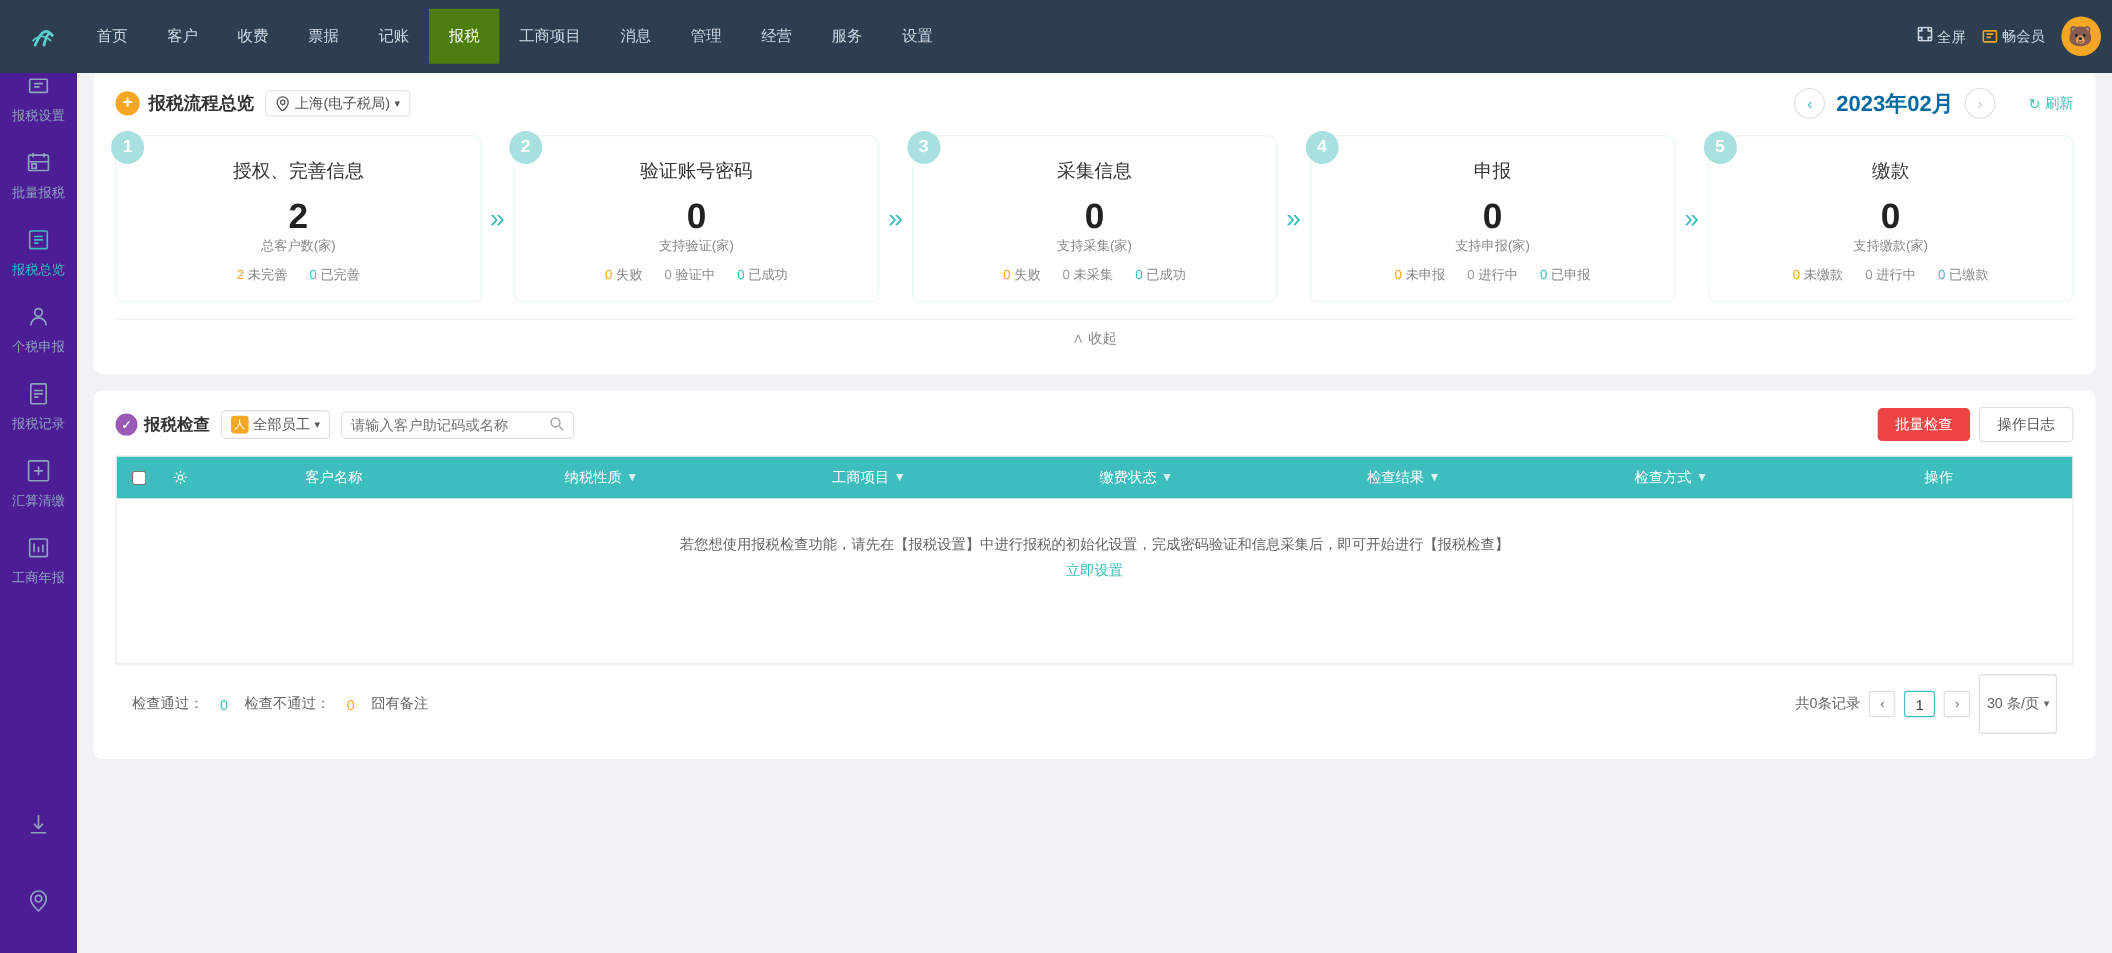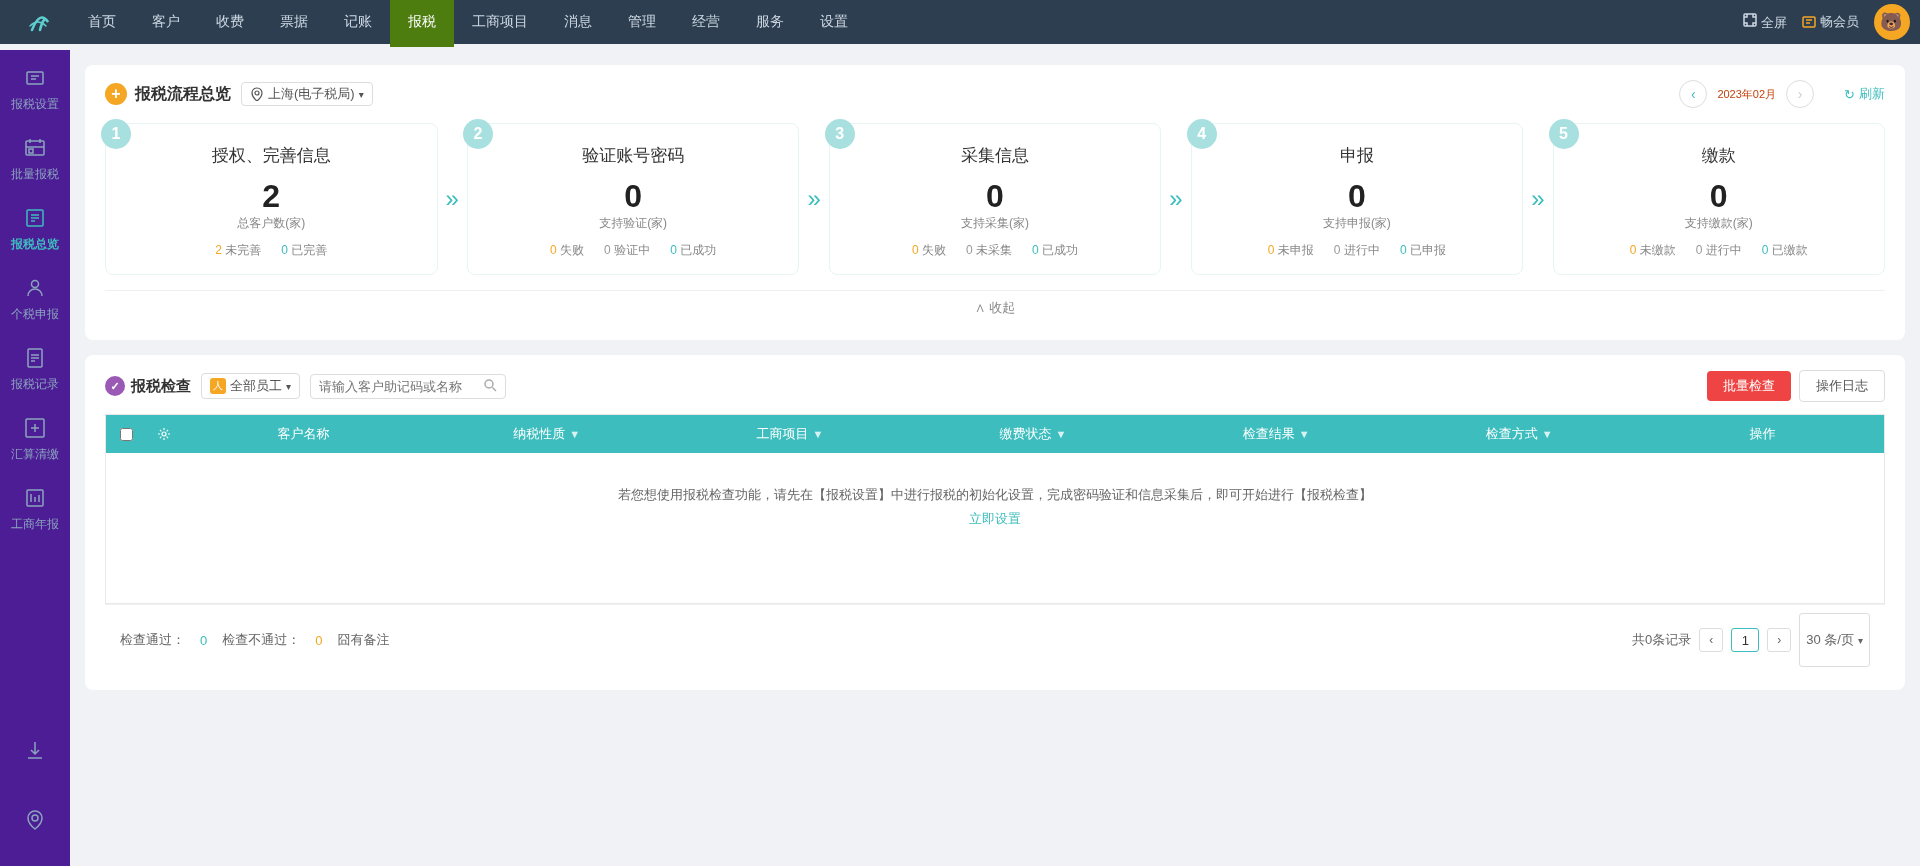--- a/index.html
+++ b/index.html
@@ -1,20 +1,20 @@
 <!DOCTYPE html>
 <html><head>
   <meta charset="utf-8">
   <style>
     * { box-sizing: border-box; margin: 0; padding: 0; }
     body { font-family: 'Microsoft YaHei', Arial, sans-serif; font-size: 13px; background: #f0f2f5; overflow: hidden; }
 
     
     .top-nav {
-      height: 44px;
+      height: 66px;
       background: #2d3e50;
       display: flex;
       align-items: center;
       padding: 0 10px;
       position: fixed;
       top: 0; left: 0; right: 0;
       z-index: 100;
     }
     .top-nav-logo {
       width: 60px;
@@ -172,21 +172,21 @@
       border-radius: 50%;
       background: #fff;
       cursor: pointer;
       font-size: 14px;
       display: flex;
       align-items: center;
       justify-content: center;
       color: #3dbdbd;
     }
     .month-nav button.disabled { color: #ccc; }
-    .month-text { font-size: 11px; color: #c2410c; font-weight: 400; }
+    .month-text { font-size: 20px; color: #0369a1; font-weight: 700; }
     .refresh-btn {
       margin-left: 20px;
       color: #3dbdbd;
       cursor: pointer;
       display: flex;
       align-items: center;
       gap: 4px;
       font-size: 13px;
     }
 
@@ -316,21 +316,21 @@
       color: #fff;
       font-size: 10px;
     }
     .search-input-wrapper {
       display: flex;
       align-items: center;
       border: 1px solid #ddd;
       border-radius: 4px;
       padding: 3px 8px;
       background: #fff;
-      width: 196px;
+      width: 212px;
     }
     .search-input-wrapper input {
       border: none;
       outline: none;
       font-size: 13px;
       color: #555;
       width: 100%;
       background: transparent;
     }
     .search-input-wrapper .search-btn {
@@ -545,21 +545,21 @@
   </div>
   <div class="sidebar-item active">
     <div class="icon">
       <svg width="22" height="22" viewBox="0 0 22 22" fill="none" stroke="#3dbdbd" stroke-width="1.5">
         <rect x="3" y="3" width="16" height="16" rx="1"></rect>
         <line x1="7" y1="8" x2="15" y2="8"></line>
         <line x1="7" y1="11" x2="15" y2="11"></line>
         <line x1="7" y1="14" x2="11" y2="14"></line>
       </svg>
     </div>
-    <span style="color:#3dbdbd;font-weight:bold;">报税总览</span>
+    <span style="color:#3dbdbd;">报税总览</span>
   </div>
   <div class="sidebar-item">
     <div class="icon">
       <svg width="22" height="22" viewBox="0 0 22 22" fill="none" stroke="#8ba5be" stroke-width="1.5">
         <circle cx="11" cy="7" r="3.5"></circle>
         <path d="M4 19c0-4 3-7 7-7s7 3 7 7"></path>
       </svg>
     </div>
     <span>个税申报</span>
   </div>

